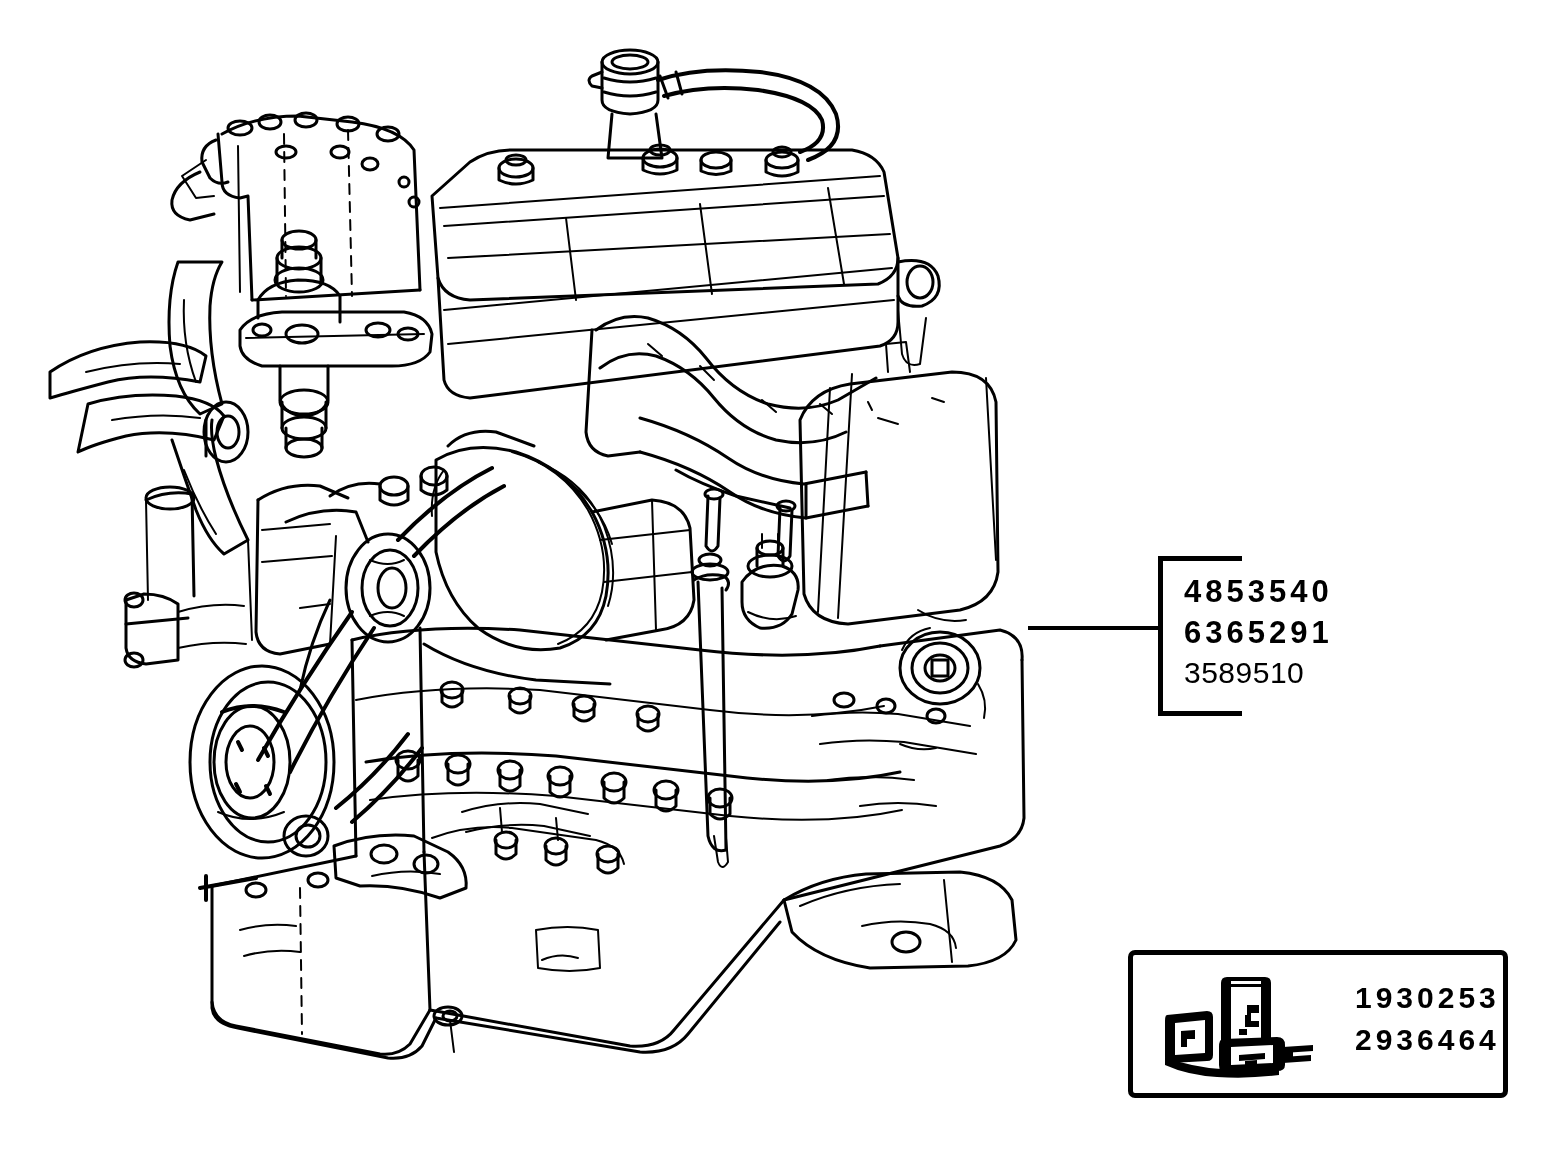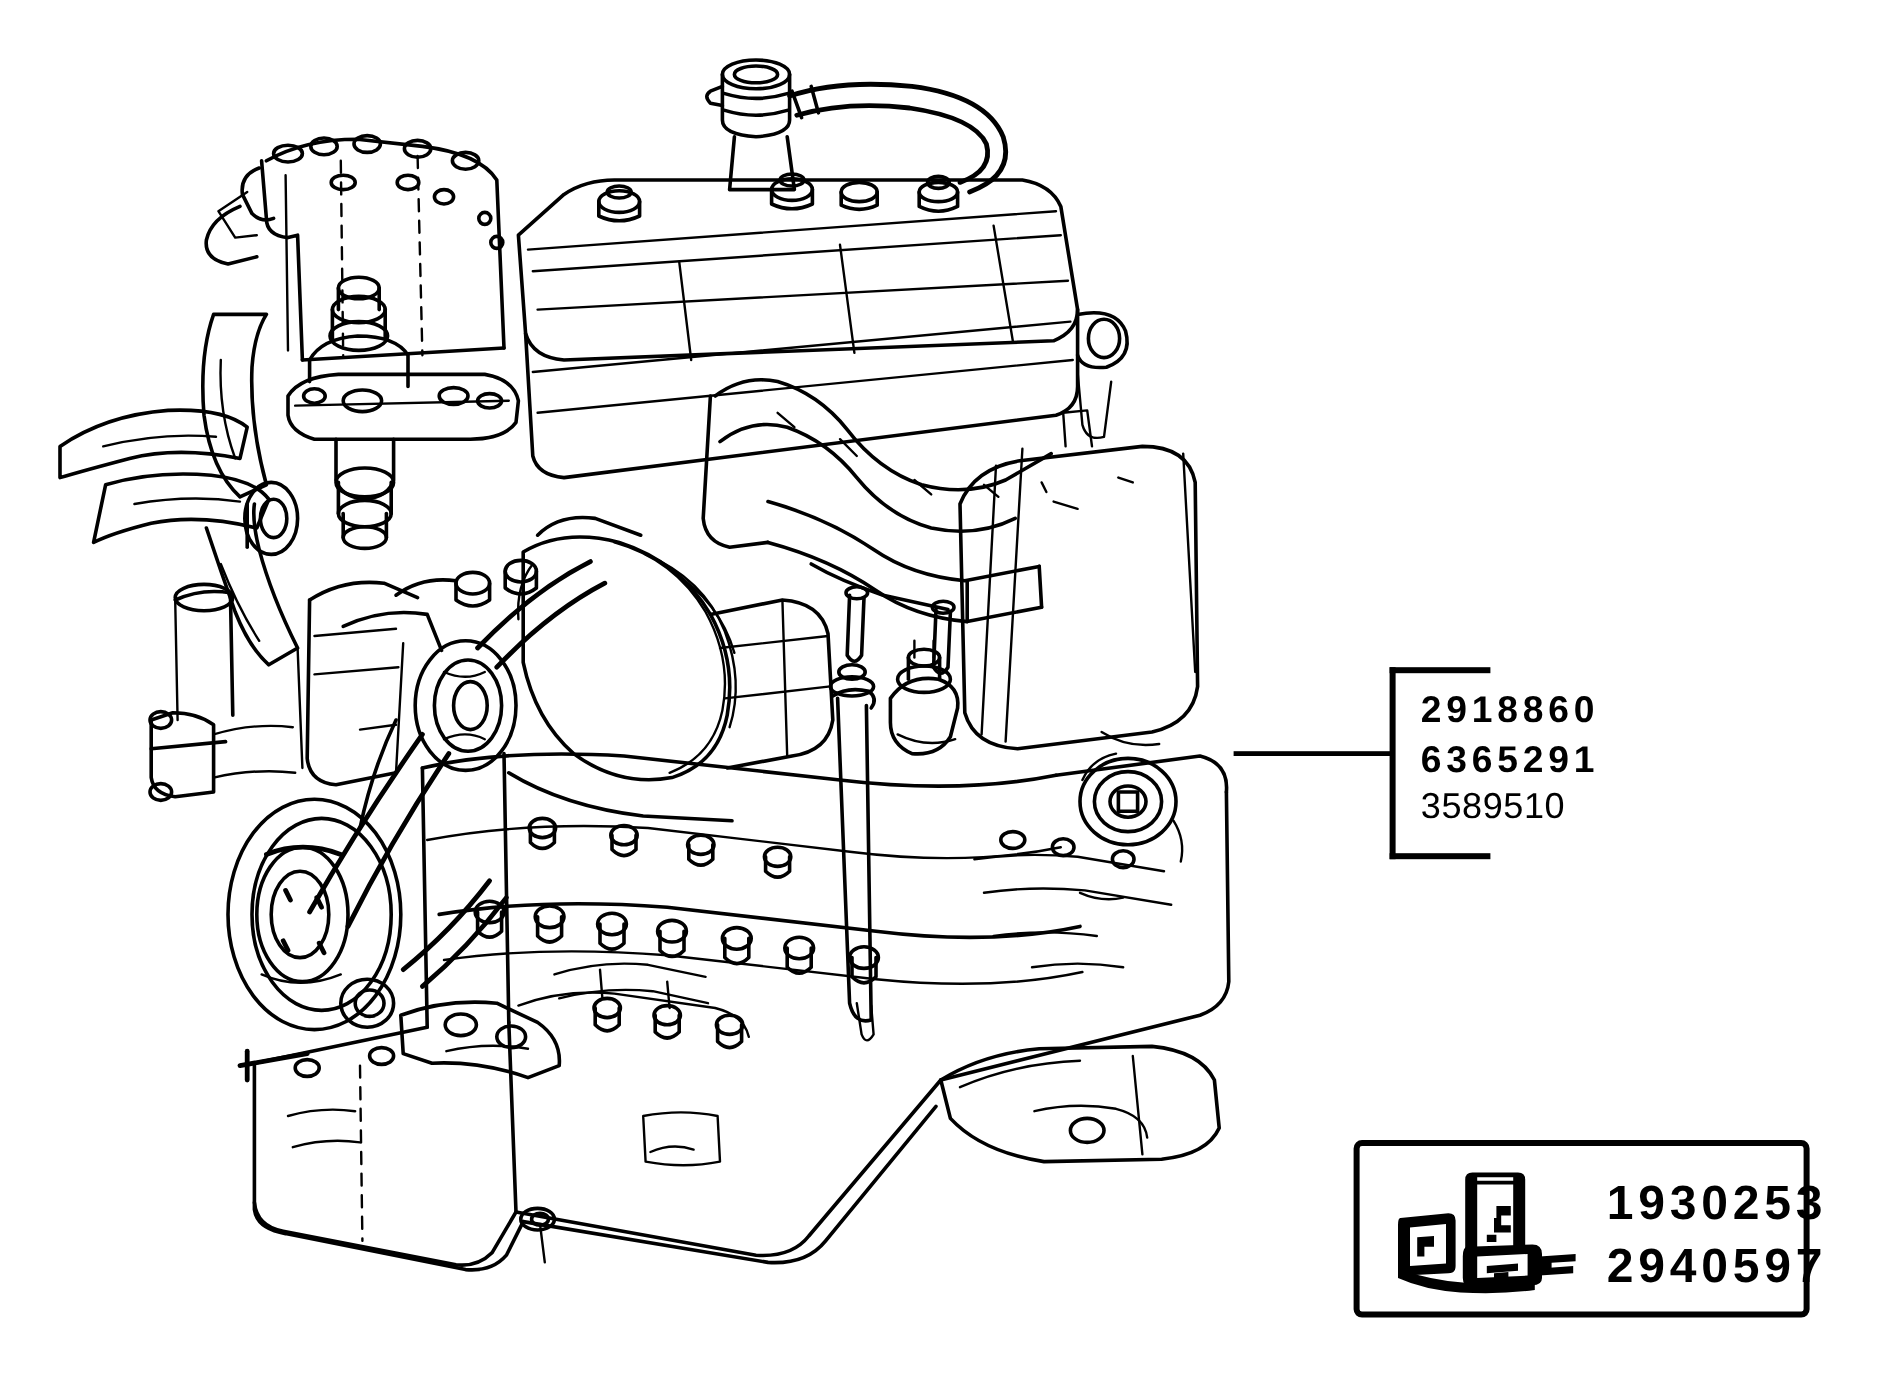--- a/index.html
+++ b/index.html
@@ -27,21 +27,21 @@
   .pn{color:#000;line-height:1.0;white-space:nowrap;}
   .pn-bold{font-size:31px;font-weight:bold;letter-spacing:4px;margin-bottom:10px;}
   .pn-reg{font-size:30px;font-weight:normal;letter-spacing:0.5px;margin-top:4px;}
 
   
   #inset-box{position:absolute;left:1128px;top:950px;width:380px;height:148px;
              border:5px solid #000;border-radius:7px;background:#fff;box-sizing:border-box;}
   #inset-icon{position:absolute;left:28px;top:14px;width:160px;height:115px;}
   #inset-icon svg{display:block;}
   #inset-numbers{position:absolute;left:206px;top:28px;}
-  .pn-inset{font-size:40px;font-weight:bold;letter-spacing:4px;color:#000;line-height:1.0;white-space:nowrap;}
+  .pn-inset{font-size:30px;font-weight:bold;letter-spacing:4px;color:#000;line-height:1.0;white-space:nowrap;margin-left:16px;}
   .pn-inset + .pn-inset{margin-top:12px;}
 </style>
 </head>
 <body>
 
 <div id="page">
 
   <div id="engine-art">
     <svg viewBox="0 0 1100 1120" xmlns="http://www.w3.org/2000/svg" fill="none" stroke="#000" stroke-width="3" stroke-linecap="round" stroke-linejoin="round">
 
@@ -437,21 +437,21 @@
     </svg>
   </div>
 
   <div class="leader" id="leader-line"></div>
 
   <div id="callout-bracket">
     <div class="br-left"></div>
     <div class="br-top"></div>
     <div class="br-bottom"></div>
     <div class="pn-list">
-      <div class="pn pn-bold">2918860</div>
+      <div class="pn pn-bold">4853540</div>
       <div class="pn pn-bold">6365291</div>
       <div class="pn pn-reg">3589510</div>
     </div>
   </div>
 
   <div id="inset-box">
 
     <div id="inset-icon">
       <svg viewBox="0 0 160 115" xmlns="http://www.w3.org/2000/svg">
 
@@ -497,17 +497,17 @@
 
         <g fill="#000">
           <path d="M4 88 Q30 98 60 100 Q90 102 118 100 L118 106
                    Q88 110 56 108 Q26 106 4 96 Z"></path>
         </g>
       </svg>
     </div>
 
     <div id="inset-numbers">
       <div class="pn-inset">1930253</div>
-      <div class="pn-inset">2940597</div>
+      <div class="pn-inset">2936464</div>
     </div>
   </div>
 
 </div>
 
 </body></html>

